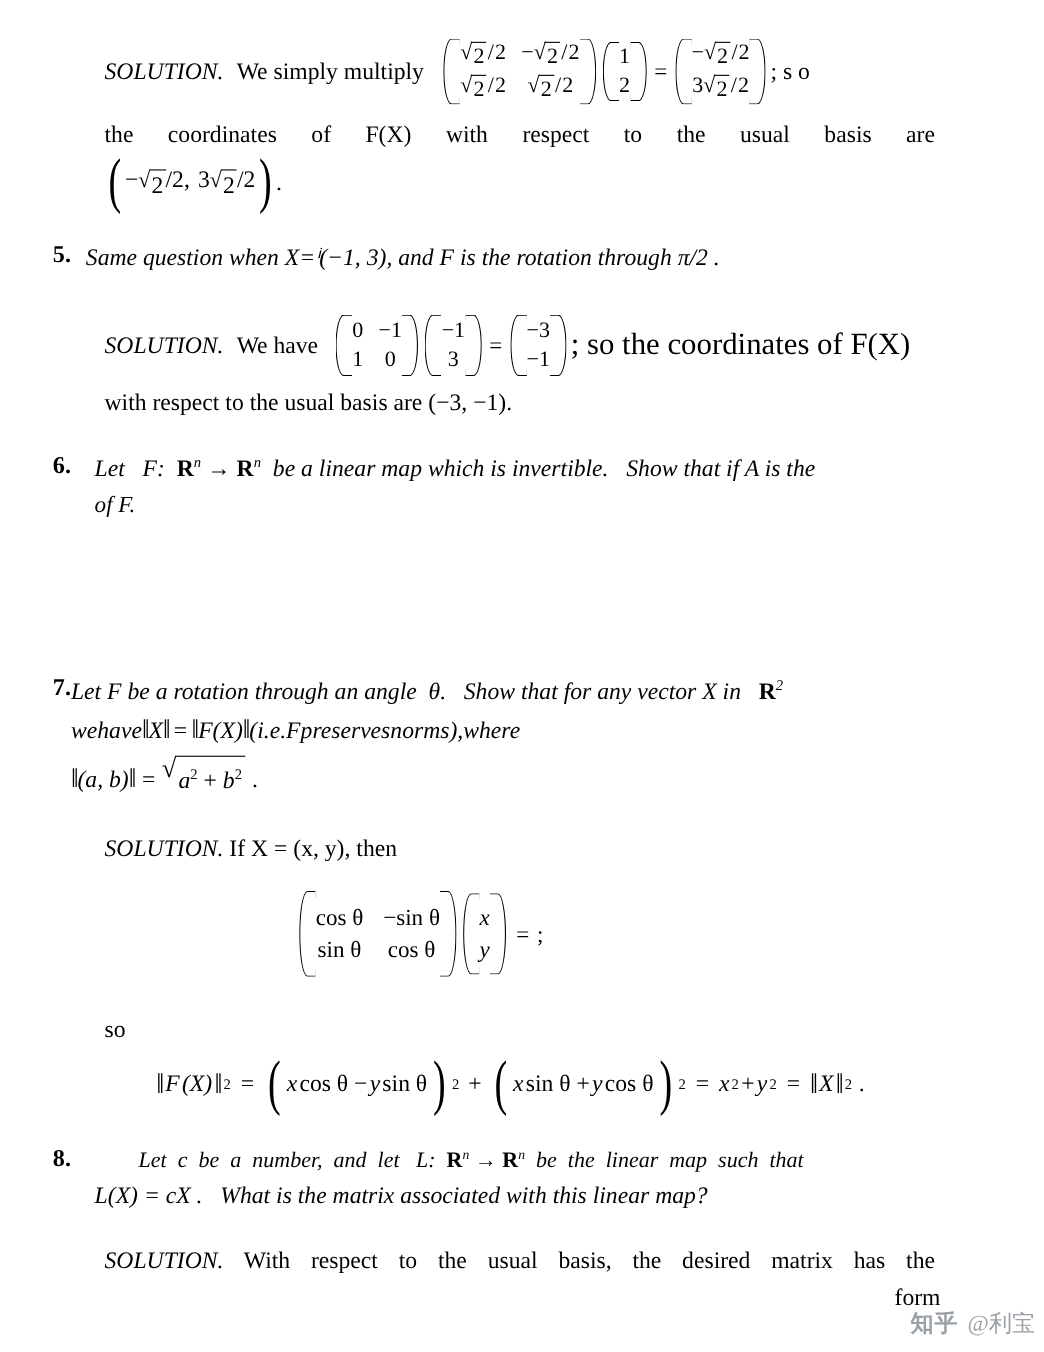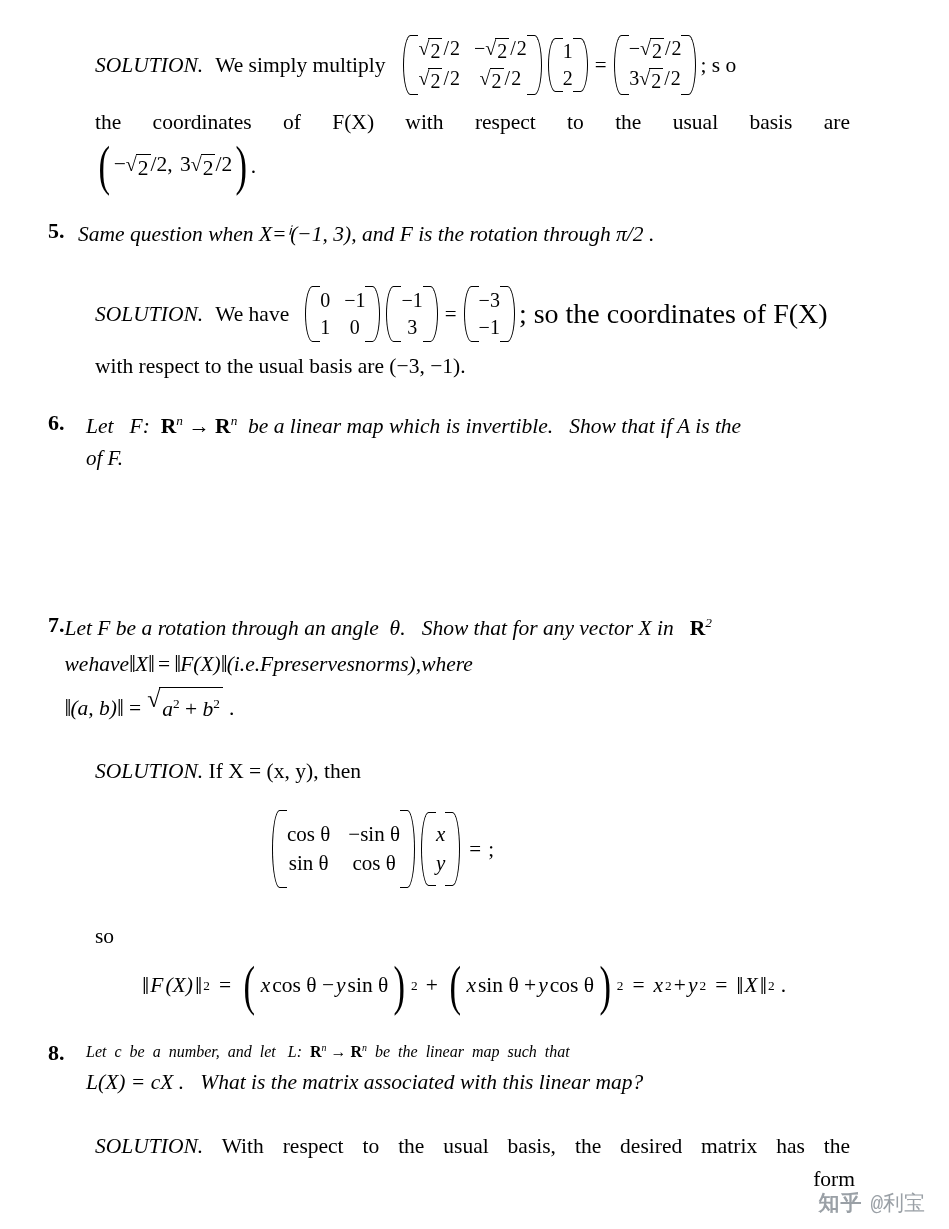--- a/index.html
+++ b/index.html
@@ -98,25 +98,25 @@
   .big-paren-l, .big-paren-r {
     display: inline-block;
     font-size: 2.6em;
     line-height: 0.75;
     vertical-align: middle;
     font-family: "Liberation Serif", serif;
     transform: scaleX(0.62);
   }
   .watermark {
     position: absolute;
-    right: 24px;
+    right: 8px;
     bottom: 12px;
     color: #9aa0a6;
     font-size: 21px;
-    font-family: Liberation Mono, monospace;
+    font-family: Liberation Serif, serif;
     display: flex;
     align-items: flex-end;
     gap: 8px;
   }
   .watermark .zh-logo {
     font-weight: bold;
     font-size: 21px;
     color: #9aa0a6;
     letter-spacing: 1px;
   }
@@ -369,21 +369,21 @@
     <span class="it">x</span><sup class="small">2</sup> + <span class="it">y</span><sup class="small">2</sup>
     <span style="margin:0 7px;">=</span>
     <span class="vbar" style="font-size:26px;">‖</span><span class="it">X</span><span class="vbar" style="font-size:26px;">‖</span><sup class="small">2</sup>
     <span style="margin-left:4px;">.</span>
   </div>
 
   <div class="block" style="left:48px; top:1040px; width:812px;">
     <div style="display:flex; align-items:flex-start;">
       <span class="num" style="width:38px;">8.</span>
       <div style="flex:1;">
-        <div class="it" style="font-size:16px; line-height:1.52;">
+        <div class="it" style="font-size:20px; line-height:1.52;margin-left:40px;">
           Let&nbsp; c&nbsp; be&nbsp; a&nbsp; number,&nbsp; and&nbsp; let&nbsp;&nbsp; L:&nbsp; <span class="bold" style="font-style:normal;">R</span><sup class="small">n</sup> → <span class="bold" style="font-style:normal;">R</span><sup class="small">n</sup>&nbsp; be&nbsp; the&nbsp; linear&nbsp; map&nbsp; such&nbsp; that
         </div>
         <div class="it" style="font-size:21.5px; line-height:1.6;">
           L<span style="font-style:italic;">(X)</span> = cX .&nbsp;&nbsp; What is the matrix associated with this linear map?
         </div>
       </div>
     </div>
   </div>
 
   <div class="block" style="left:95px; top:1130px; width:760px;">

